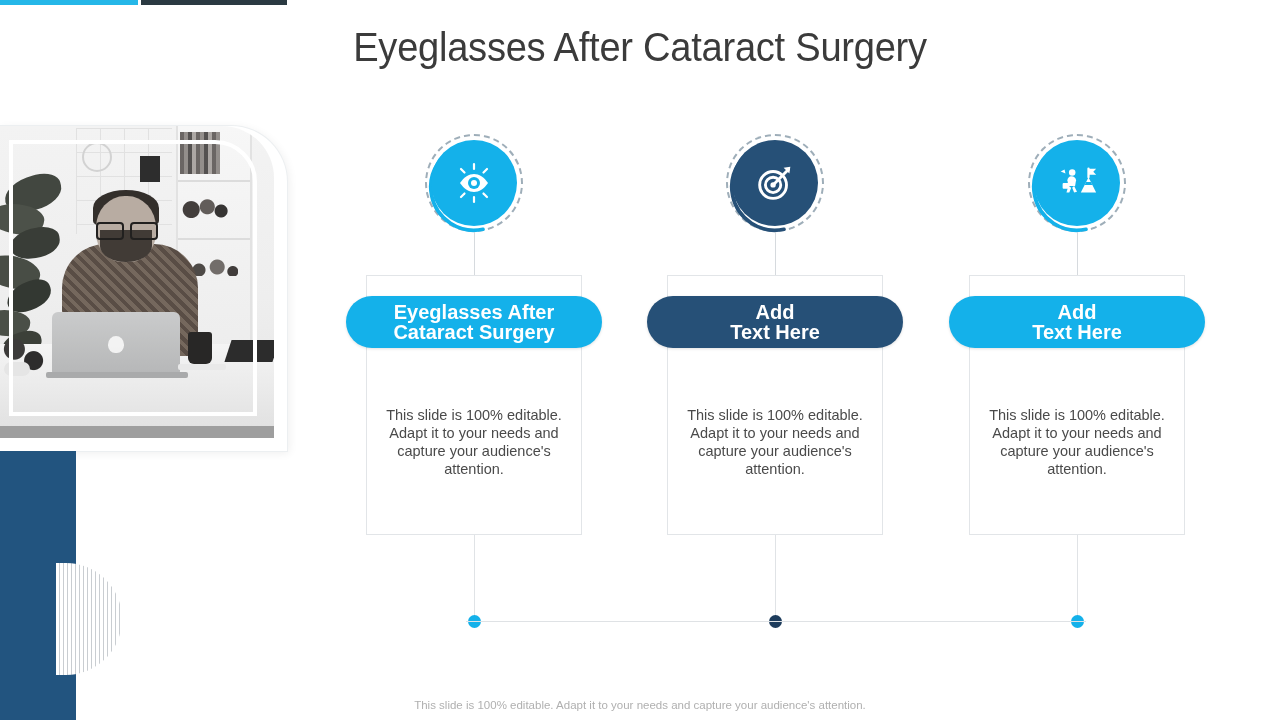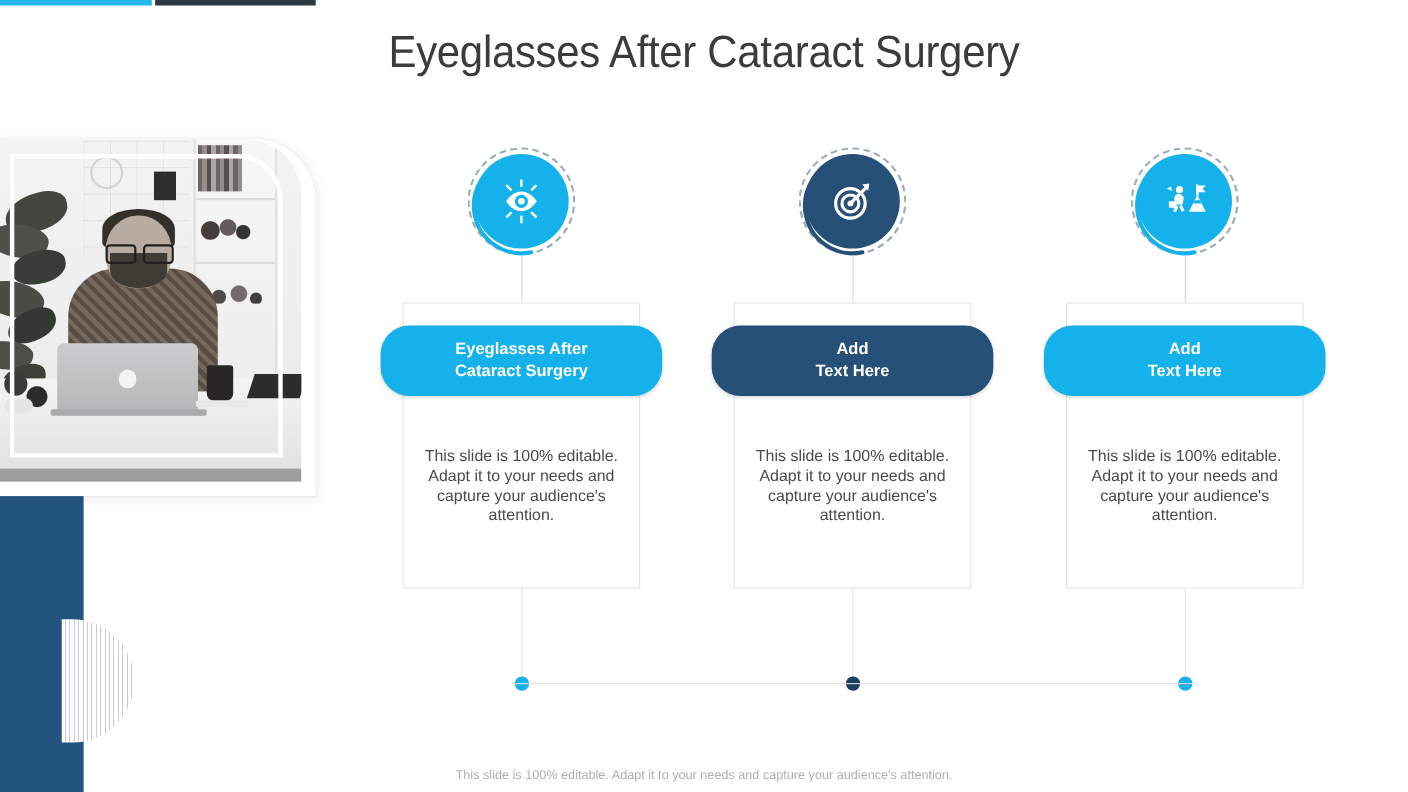--- a/index.html
+++ b/index.html
@@ -331,29 +331,29 @@
     color: #4a4a4a;
   }
 
   
   .pill {
     position: absolute;
     left: 50%;
     top: 296px;
     width: 256px;
     margin-left: -128px;
-    height: 64px;
+    height: 52px;
     border-radius: 26px;
     display: flex;
     align-items: center;
     justify-content: center;
     text-align: center;
     color: #ffffff;
     font-weight: bold;
-    font-size: 15px;
+    font-size: 20px;
     line-height: 20px;
     box-shadow: 0 1px 3px rgba(0,0,0,0.12);
   }
   .pill-line { display: block; }
 
   
   .down-stem {
     position: absolute;
     left: 50%;
     top: 535px;

